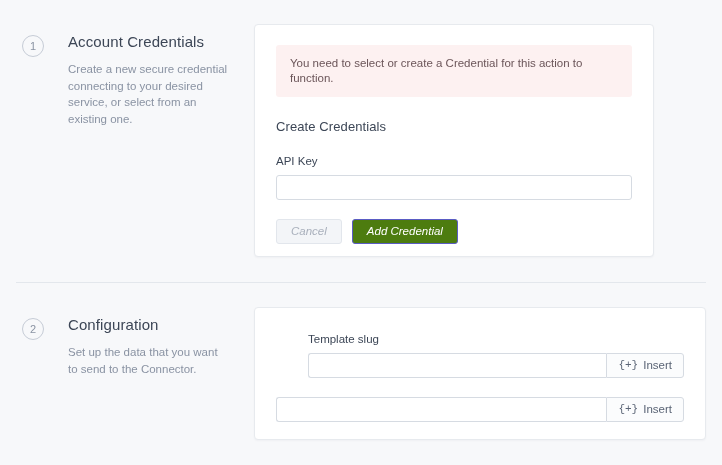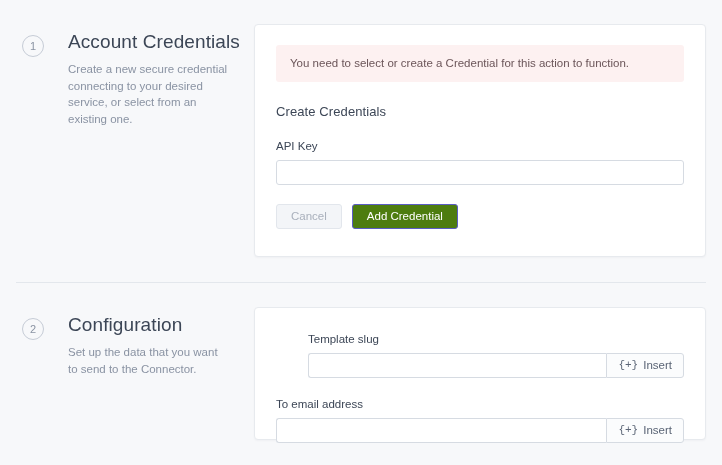--- a/index.html
+++ b/index.html
@@ -52,21 +52,21 @@
     background: transparent;
     margin-top: 1px;
   }
 
   .step-texts {
     margin-left: 24px;
     padding-right: 14px;
   }
 
   .step-title {
-    font-size: 19px;
+    font-size: 15px;
     color: #3c4656;
     line-height: 16px;
     letter-spacing: 0.1px;
   }
 
   .step-desc {
     margin-top: 11px;
     font-size: 11.5px;
     line-height: 16.5px;
     color: #8a93a3;
@@ -77,21 +77,21 @@
   .card {
     position: absolute;
     background: #ffffff;
     border: 1px solid #e7eaee;
     border-radius: 4px;
     box-shadow: 0 1px 2px rgba(30, 40, 60, 0.035);
   }
   .card-1 {
     left: 254px;
     top: 24px;
-    width: 452px;
+    width: 400px;
     height: 233px;
   }
   .card-2 {
     left: 254px;
     top: 307px;
     width: 452px;
     height: 133px;
   }
 
   .card-inner { padding: 20px 21px 0 21px; }
@@ -191,20 +191,21 @@
   }
   .btn {
     font-family: "Liberation Sans", sans-serif;
     font-size: 11.5px;
     border-radius: 3px;
     height: 25px;
     padding: 0 14px;
     cursor: pointer;
     line-height: 1;
     white-space: nowrap;
+    font-style: italic;
   }
   .btn-cancel {
     background: #f3f5f8;
     border: 1px solid #e2e6ec;
     color: #a9b0bc;
   }
   .btn-primary {
     background: #4d7c0f;
     border: 1px solid #5a5cc4;
     color: #ffffff;
@@ -276,21 +277,20 @@
         <div class="input-group">
           <input class="text-input" type="text" placeholder="" style="">
           <button class="insert-btn">
             <span class="insert-token">{+}</span>
             <span>Insert</span>
           </button>
         </div>
       </div>
 
       <div class="field">
-        <label class="field-label">To email address</label>
         <div class="input-group">
           <input class="text-input" type="text" placeholder="" style="">
           <button class="insert-btn">
             <span class="insert-token">{+}</span>
             <span>Insert</span>
           </button>
         </div>
       </div>
 
     </div>

